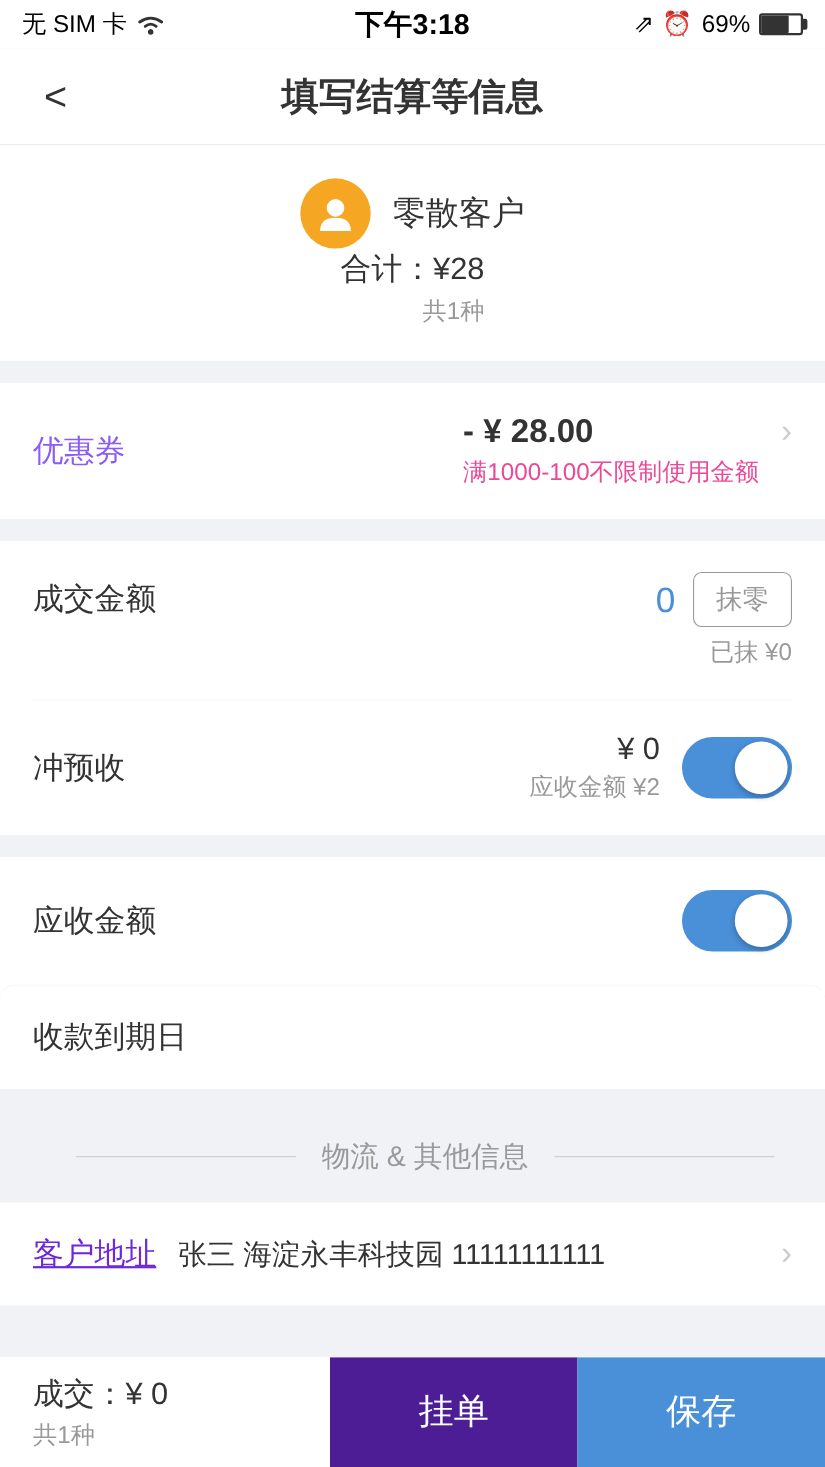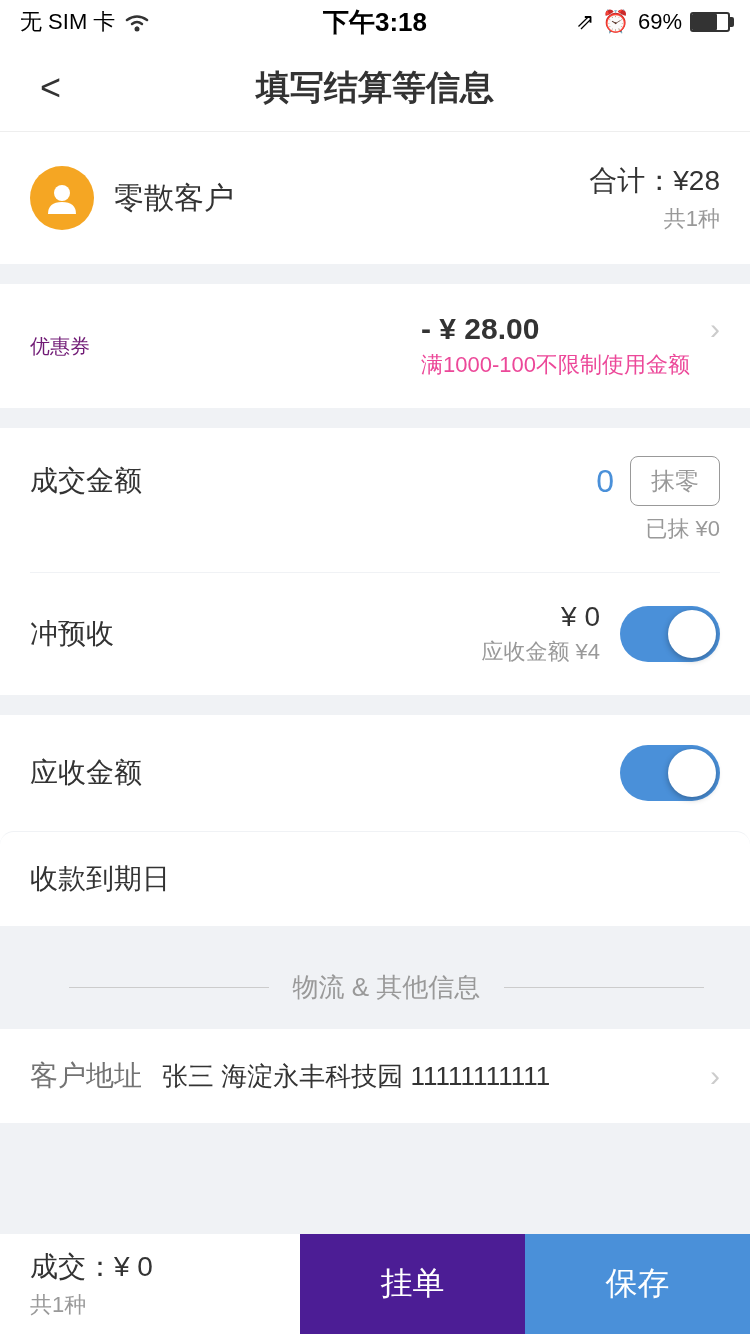--- a/index.html
+++ b/index.html
@@ -106,20 +106,21 @@
     }
 
     
     .customer-row {
       background: #fff;
       padding: 30px 30px;
       display: flex;
       align-items: center;
       justify-content: space-between;
       margin-bottom: 16px;
+      flex-direction: column;
     }
     .customer-left {
       display: flex;
       align-items: center;
       gap: 20px;
     }
     .customer-avatar {
       width: 64px;
       height: 64px;
       border-radius: 50%;
@@ -156,22 +157,22 @@
 
     
     .row-item {
       background: #fff;
       padding: 28px 30px;
       display: flex;
       align-items: center;
       justify-content: space-between;
     }
     .row-label {
-      font-size: 20px;
-      color: #701a75;
+      font-size: 28px;
+      color: #8b5cf6;
     }
     .row-right {
       display: flex;
       gap: 20px;
     }
     .row-value-discount {
       color: #333;
       font-weight: 600;
       font-size: 30px;
     }
@@ -334,22 +335,23 @@
     
     .address-row {
       background: #fff;
       padding: 28px 30px;
       display: flex;
       align-items: center;
       justify-content: space-between;
     }
     .address-label {
       font-size: 28px;
-      color: #737373;
+      color: #6d28d9;
       min-width: 100px;
+      text-decoration: underline;
     }
     .address-value {
       font-size: 26px;
       color: #333;
       flex: 1;
       margin-left: 20px;
     }
 
     
     .bottom-footer {
@@ -485,21 +487,21 @@
       <div class="amount-sub">已抹  ¥0</div>
     </div>
 
     <div class="divider"></div>
 
     <div class="prepay-row">
       <span class="prepay-label">冲预收</span>
       <div class="prepay-right">
         <div class="prepay-amount">
           <div class="prepay-value">¥ 0</div>
-          <div class="prepay-sub">应收金额 ¥4</div>
+          <div class="prepay-sub">应收金额 ¥2</div>
         </div>
         <div class="toggle-switch">
           <div class="toggle-knob"></div>
         </div>
       </div>
     </div>
   </div>
 
   <div class="section-white">
     <div class="debt-row">

